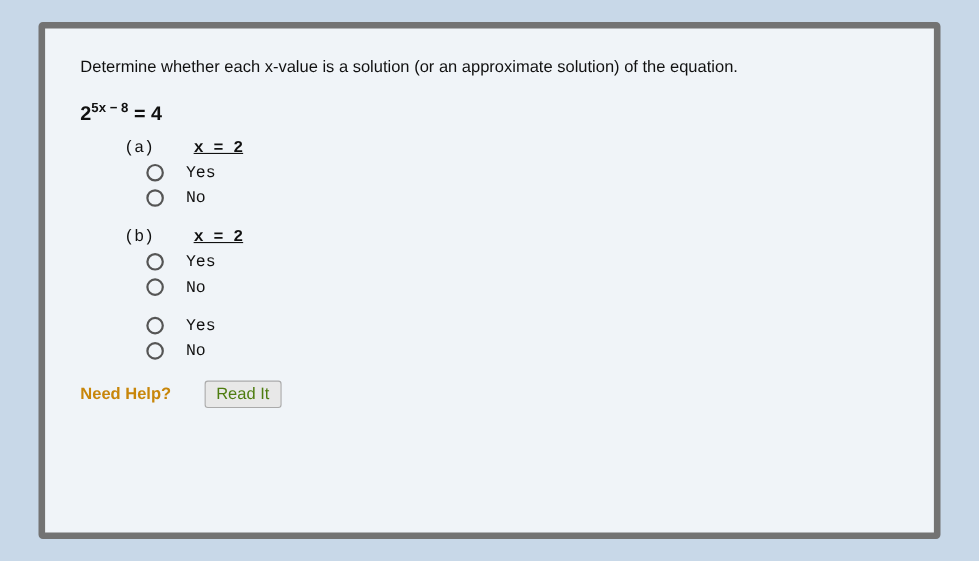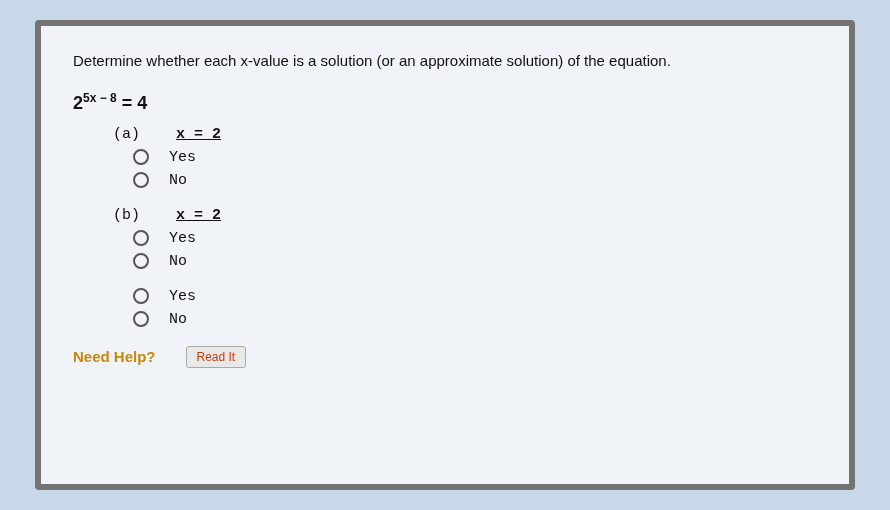--- a/index.html
+++ b/index.html
@@ -92,22 +92,22 @@
       font-size: 15px;
       font-weight: bold;
       color: #c8860a;
     }
 
     .read-it-btn {
       background: #e8e8e8;
       border: 1px solid #aaa;
       border-radius: 3px;
       padding: 3px 10px;
-      font-size: 12px;
-      color: #c2410c;
+      font-size: 15px;
+      color: #4d7c0f;
       cursor: pointer;
     }
 
     .fraction {
       display: inline-flex;
       flex-direction: column;
       align-items: center;
       vertical-align: middle;
       margin: 0 1px;
       font-size: 14px;

